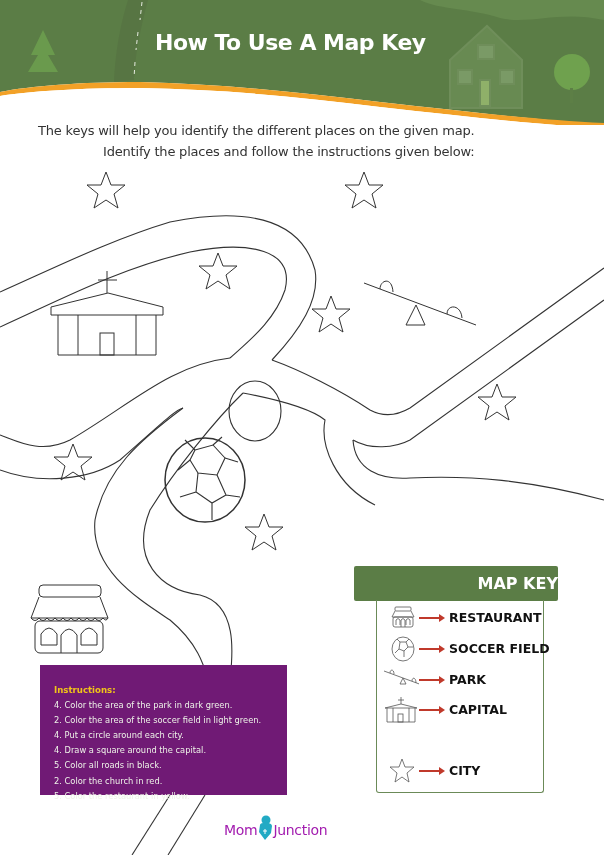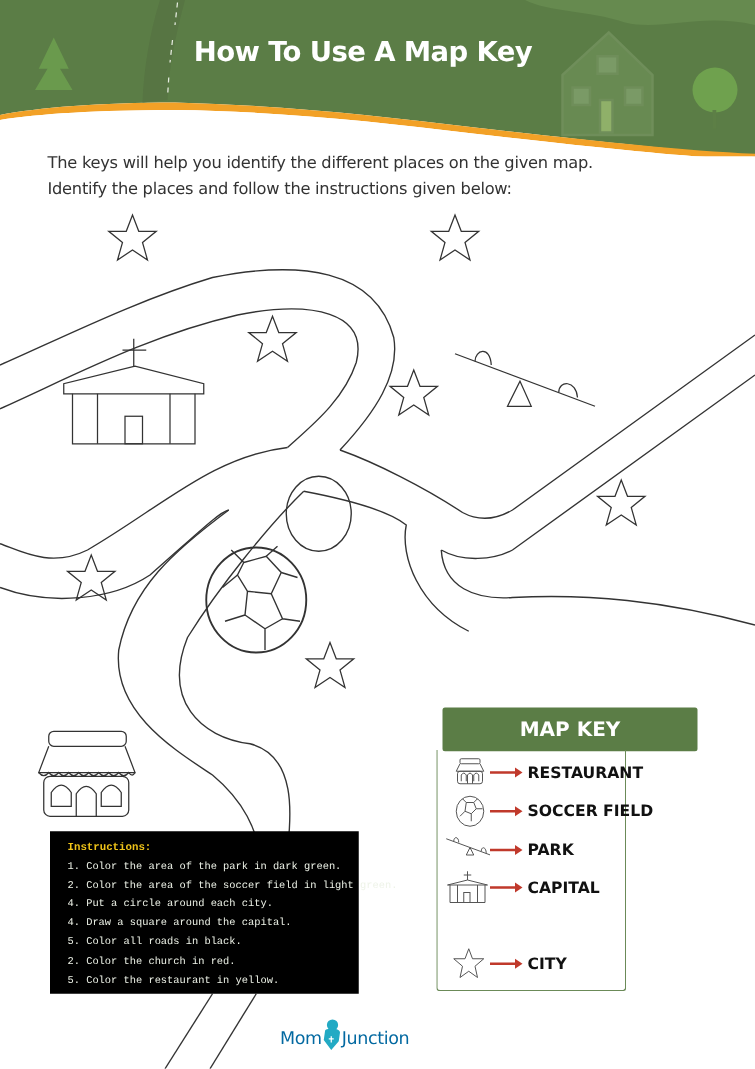--- a/index.html
+++ b/index.html
@@ -1,33 +1,33 @@
 <!DOCTYPE html>
 <html><head>
 <meta charset="utf-8">
 <style>
   html,body{margin:0;padding:0;background:#fff;}
   body{width:604px;height:855px;position:relative;overflow:hidden;font-family:"DejaVu Sans",sans-serif;}
   .header{position:absolute;left:0;top:0;width:604px;height:125px;}
   .header svg{position:absolute;left:0;top:0;}
   .title{position:absolute;left:136px;top:30px;font-family:"DejaVu Sans",sans-serif;font-weight:bold;font-size:22px;color:#fff;letter-spacing:-0.5px;margin-left:19px;}
   .intro{position:absolute;left:38px;top:120px;font-size:13px;line-height:21px;color:#333;letter-spacing:-0.2px;font-family:"DejaVu Sans",sans-serif;}
-  .intro div{white-space:nowrap;}
+  .intro div{white-space:nowrap;text-align:right;}
   .map{position:absolute;left:0;top:0;}
-  .instructions{position:absolute;left:40px;top:665px;width:247px;height:130px;background:#000000;color:#eef3e8;box-sizing:border-box;padding:6px 0 0 14px;font-size:8.3px;line-height:15.1px;font-family:Liberation Mono, monospace;}
+  .instructions{position:absolute;left:40px;top:665px;width:247px;height:130px;background:#701a75;color:#eef3e8;box-sizing:border-box;padding:18px 0 0 14px;font-size:8.3px;line-height:15.1px;}
   .instructions .ititle{color:#f0c419;font-weight:bold;font-size:8.6px;}
   .instructions div{white-space:nowrap;}
-  .mapkey-head{position:absolute;left:354px;top:566px;width:204px;height:35px;background:#5b7d46;color:#fff;font-weight:bold;font-size:16px;text-align:center;line-height:35px;border-radius:2px;}
-  .mapkey-box{position:absolute;left:349px;top:600px;width:152px;height:193px;border:1.5px solid #6b8a58;border-top:none;border-radius:0 0 3px 3px;box-sizing:border-box;padding-left:36px;}
+  .mapkey-head{position:absolute;left:354px;top:566px;width:204px;height:35px;background:#5b7d46;color:#fff;font-weight:bold;font-size:16px;text-align:right;line-height:35px;border-radius:2px;}
+  .mapkey-box{position:absolute;left:376px;top:600px;width:168px;height:193px;border:1.5px solid #6b8a58;border-top:none;border-radius:0 0 3px 3px;box-sizing:border-box;padding-left:36px;}
   .key-row{position:absolute;left:0;width:180px;height:28px;}
   .key-row .kicon{position:absolute;left:10px;top:0;width:30px;height:28px;}
   .key-row .karrow{position:absolute;left:42px;top:13px;width:24px;height:2px;background:#c0392b;}
   .key-row .karrow:after{content:"";position:absolute;right:-2px;top:-3px;border-left:6px solid #c0392b;border-top:4px solid transparent;border-bottom:4px solid transparent;}
   .key-row .klabel{position:absolute;left:72px;top:6px;font-weight:bold;font-size:12.5px;color:#111;white-space:nowrap;}
-  .logo{position:absolute;left:224px;top:815px;font-family:"DejaVu Sans",sans-serif;font-size:14px;color:#0369a1;letter-spacing:-0.3px;}
+  .logo{position:absolute;left:224px;top:815px;font-family:"DejaVu Sans",sans-serif;font-size:14px;color:#a21caf;letter-spacing:-0.3px;}
   .logo .heart{display:inline-block;width:16px;}
 </style>
 </head>
 <body>
 
 <div class="header">
   <svg width="604" height="125" viewBox="0 0 604 125">
     <path d="M0,0 H604 V125 C540,120 470,112 380,102 C300,92 220,84 140,82 C80,82 30,86 0,92 Z" fill="#5b7d46"></path>
 
     <path d="M0,92 C30,86 80,82 140,82 C220,84 300,92 380,102 C470,112 540,120 604,123 V128 C540,125 470,117 380,107 C300,97 220,89 140,88 C80,88 30,91 0,96 Z" fill="#f2a127"></path>
@@ -120,21 +120,21 @@
     <path d="M31,618 Q35,623 39,618 Q43,623 47,618 Q51,623 55,618 Q59,623 63,618 Q67,623 71,618 Q75,623 79,618 Q83,623 87,618 Q91,623 95,618 Q99,623 103,618 Q106,622 108,618"></path>
     <rect x="35" y="621" width="68" height="32" rx="5"></rect>
     <path d="M41,645 V634 Q49,622 57,634 V645 Z"></path>
     <path d="M61,653 V635 Q69,623 77,635 V653"></path>
     <path d="M81,645 V634 Q89,622 97,634 V645 Z"></path>
   </g>
 </svg>
 
 <div class="instructions">
   <div class="ititle">Instructions:</div>
-  <div>1. Color the area of the park in dark green.</div>
+  <div>4. Color the area of the park in dark green.</div>
   <div>2. Color the area of the soccer field in light green.</div>
   <div>4. Put a circle around each city.</div>
   <div>4. Draw a square around the capital.</div>
   <div>5. Color all roads in black.</div>
   <div>2. Color the church in red.</div>
   <div>5. Color the restaurant in yellow.</div>
 </div>
 
 <div class="mapkey-head">MAP KEY</div>
 <div class="mapkey-box">

